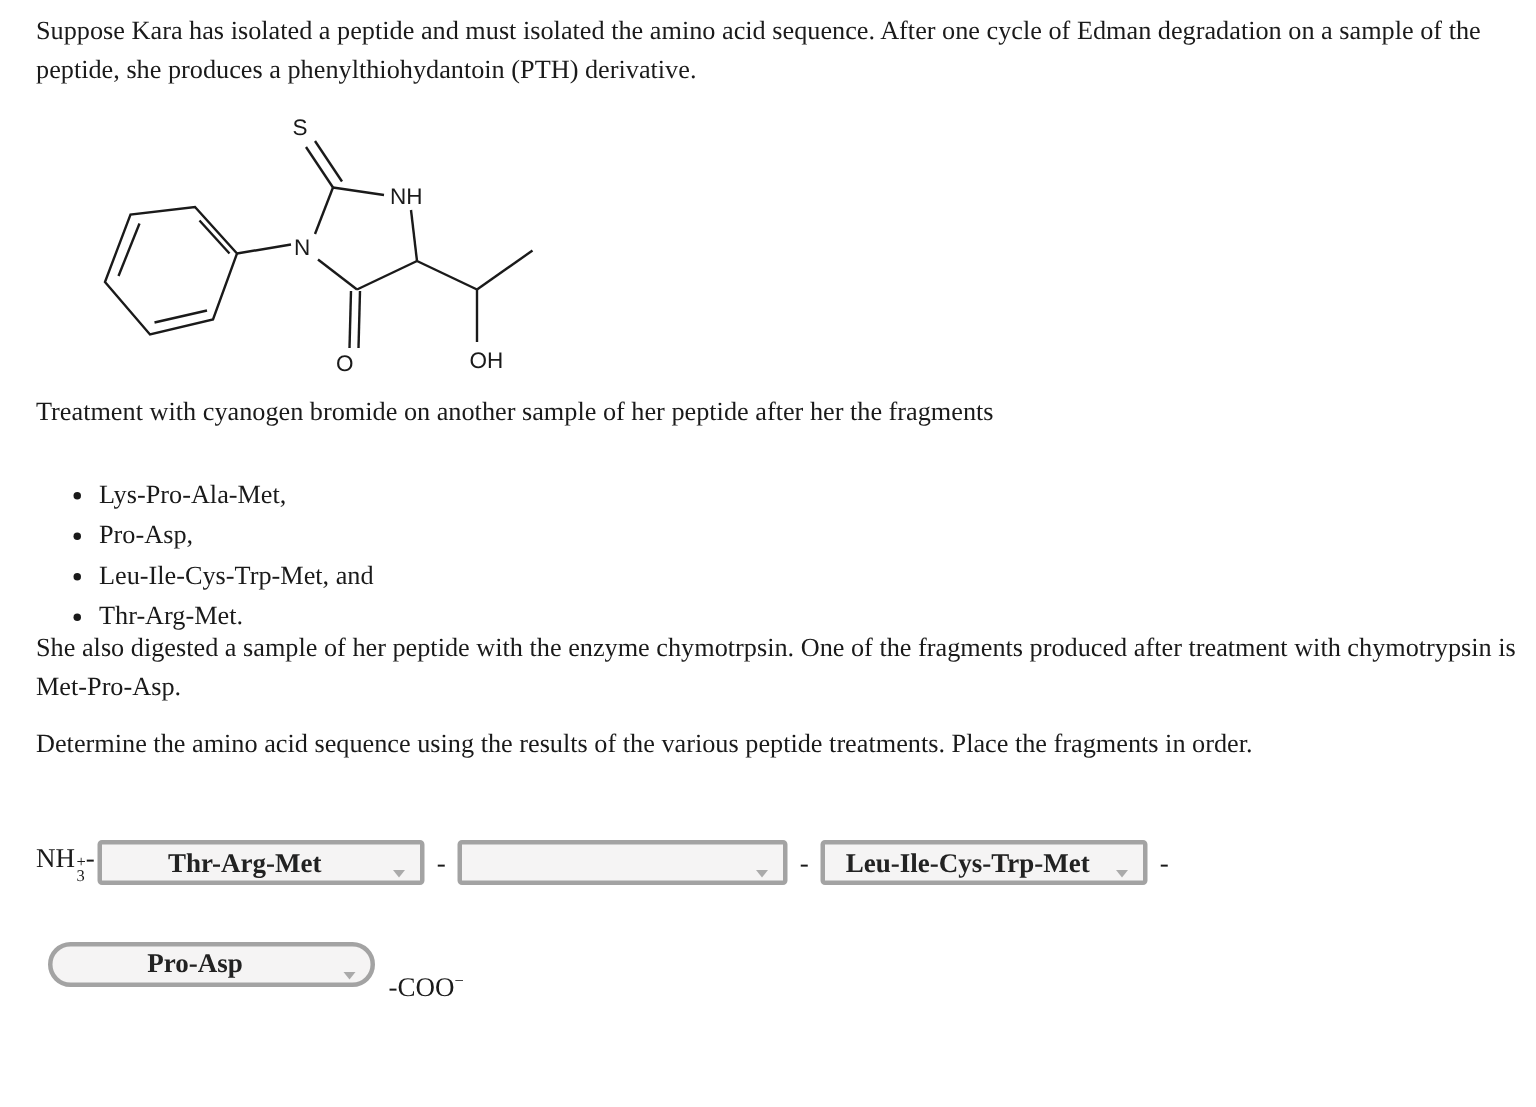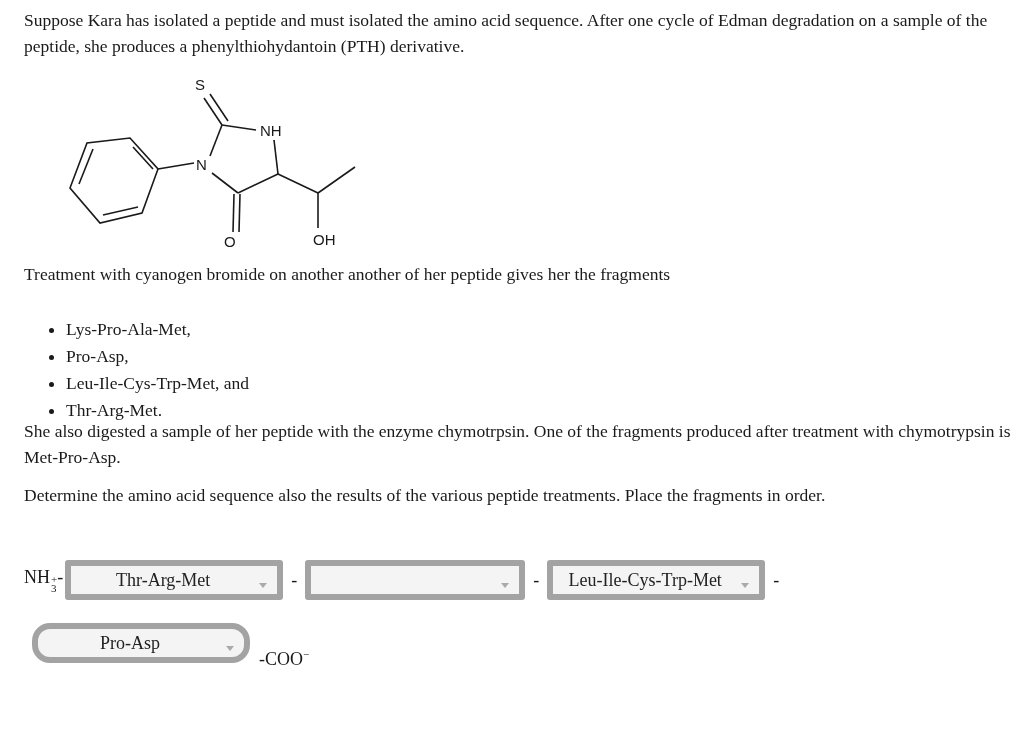--- a/index.html
+++ b/index.html
@@ -11,22 +11,22 @@
   #p3 { top:418px; }
   #p4 { top:482px; }
   .molecule { position:absolute; left:60px; top:70px; width:320px; height:190px; }
   ul.frag-list { position:absolute; left:24px; top:316px; margin:0; padding-left:42px; line-height:27px; }
   ul.frag-list li { list-style:disc; }
   .answer-row { position:absolute; display:flex; align-items:center; }
   #row1 { left:24px; top:560px; }
   #row2 { left:32px; top:616px; }
   .term { font-size:18px; white-space:nowrap; }
   .dash { margin:0 8px; font-size:18px; }
-  .select { position:relative; height:40px; box-sizing:border-box; border:6px solid #a3a3a3; border-radius:3px;
-            background:#f5f4f4; display:flex; align-items:center; justify-content:center; font-size:18px; color:#222; cursor:pointer; }
+  .select { position:relative; height:30px; box-sizing:border-box; border:3px solid #a3a3a3; border-radius:3px;
+            background:#f5f4f4; display:flex; align-items:center; justify-content:center; font-size:18px; color:#222; cursor:pointer;font-weight:bold; }
   .select .caret { position:absolute; right:10px; top:17px; width:0; height:0;
                    border-left:4px solid transparent; border-right:4px solid transparent; border-top:5px solid #aaa; }
   .select .label { padding-right:22px; }
   sup, sub { font-size:11px; }
   .nh3 { display:inline-flex; align-items:baseline; }
   .nh3 .ss { display:inline-flex; flex-direction:column; font-size:11px; line-height:9px; vertical-align:middle; margin-left:1px; }
 </style>
 </head>
 <body>
 
@@ -60,31 +60,31 @@
   </g>
   <g font-family="Liberation Sans, DejaVu Sans, sans-serif" font-size="15" fill="#1a1a1a">
     <text x="135" y="20">S</text>
     <text x="200" y="66">NH</text>
     <text x="136" y="100">N</text>
     <text x="164" y="177">O</text>
     <text x="253" y="175">OH</text>
   </g>
 </svg>
 
-<p class="para" id="p2">Treatment with cyanogen bromide on another another of her peptide gives her the fragments</p>
+<p class="para" id="p2">Treatment with cyanogen bromide on another sample of her peptide after her the fragments</p>
 
 <ul class="frag-list">
   <li>Lys-Pro-Ala-Met,</li>
   <li>Pro-Asp,</li>
   <li>Leu-Ile-Cys-Trp-Met, and</li>
   <li>Thr-Arg-Met.</li>
 </ul>
 
 <p class="para" id="p3">She also digested a sample of her peptide with the enzyme chymotrpsin. One of the fragments produced after treatment with chymotrypsin is Met-Pro-Asp.</p>
-<p class="para" id="p4">Determine the amino acid sequence also the results of the various peptide treatments. Place the fragments in order.</p>
+<p class="para" id="p4">Determine the amino acid sequence using the results of the various peptide treatments. Place the fragments in order.</p>
 
 <div class="answer-row" id="row1">
   <span class="term nh3">
     <span>NH</span>
     <span class="ss">
         <span>+</span>
         <span>3</span>
       </span>
     <span>-</span>
   </span>

